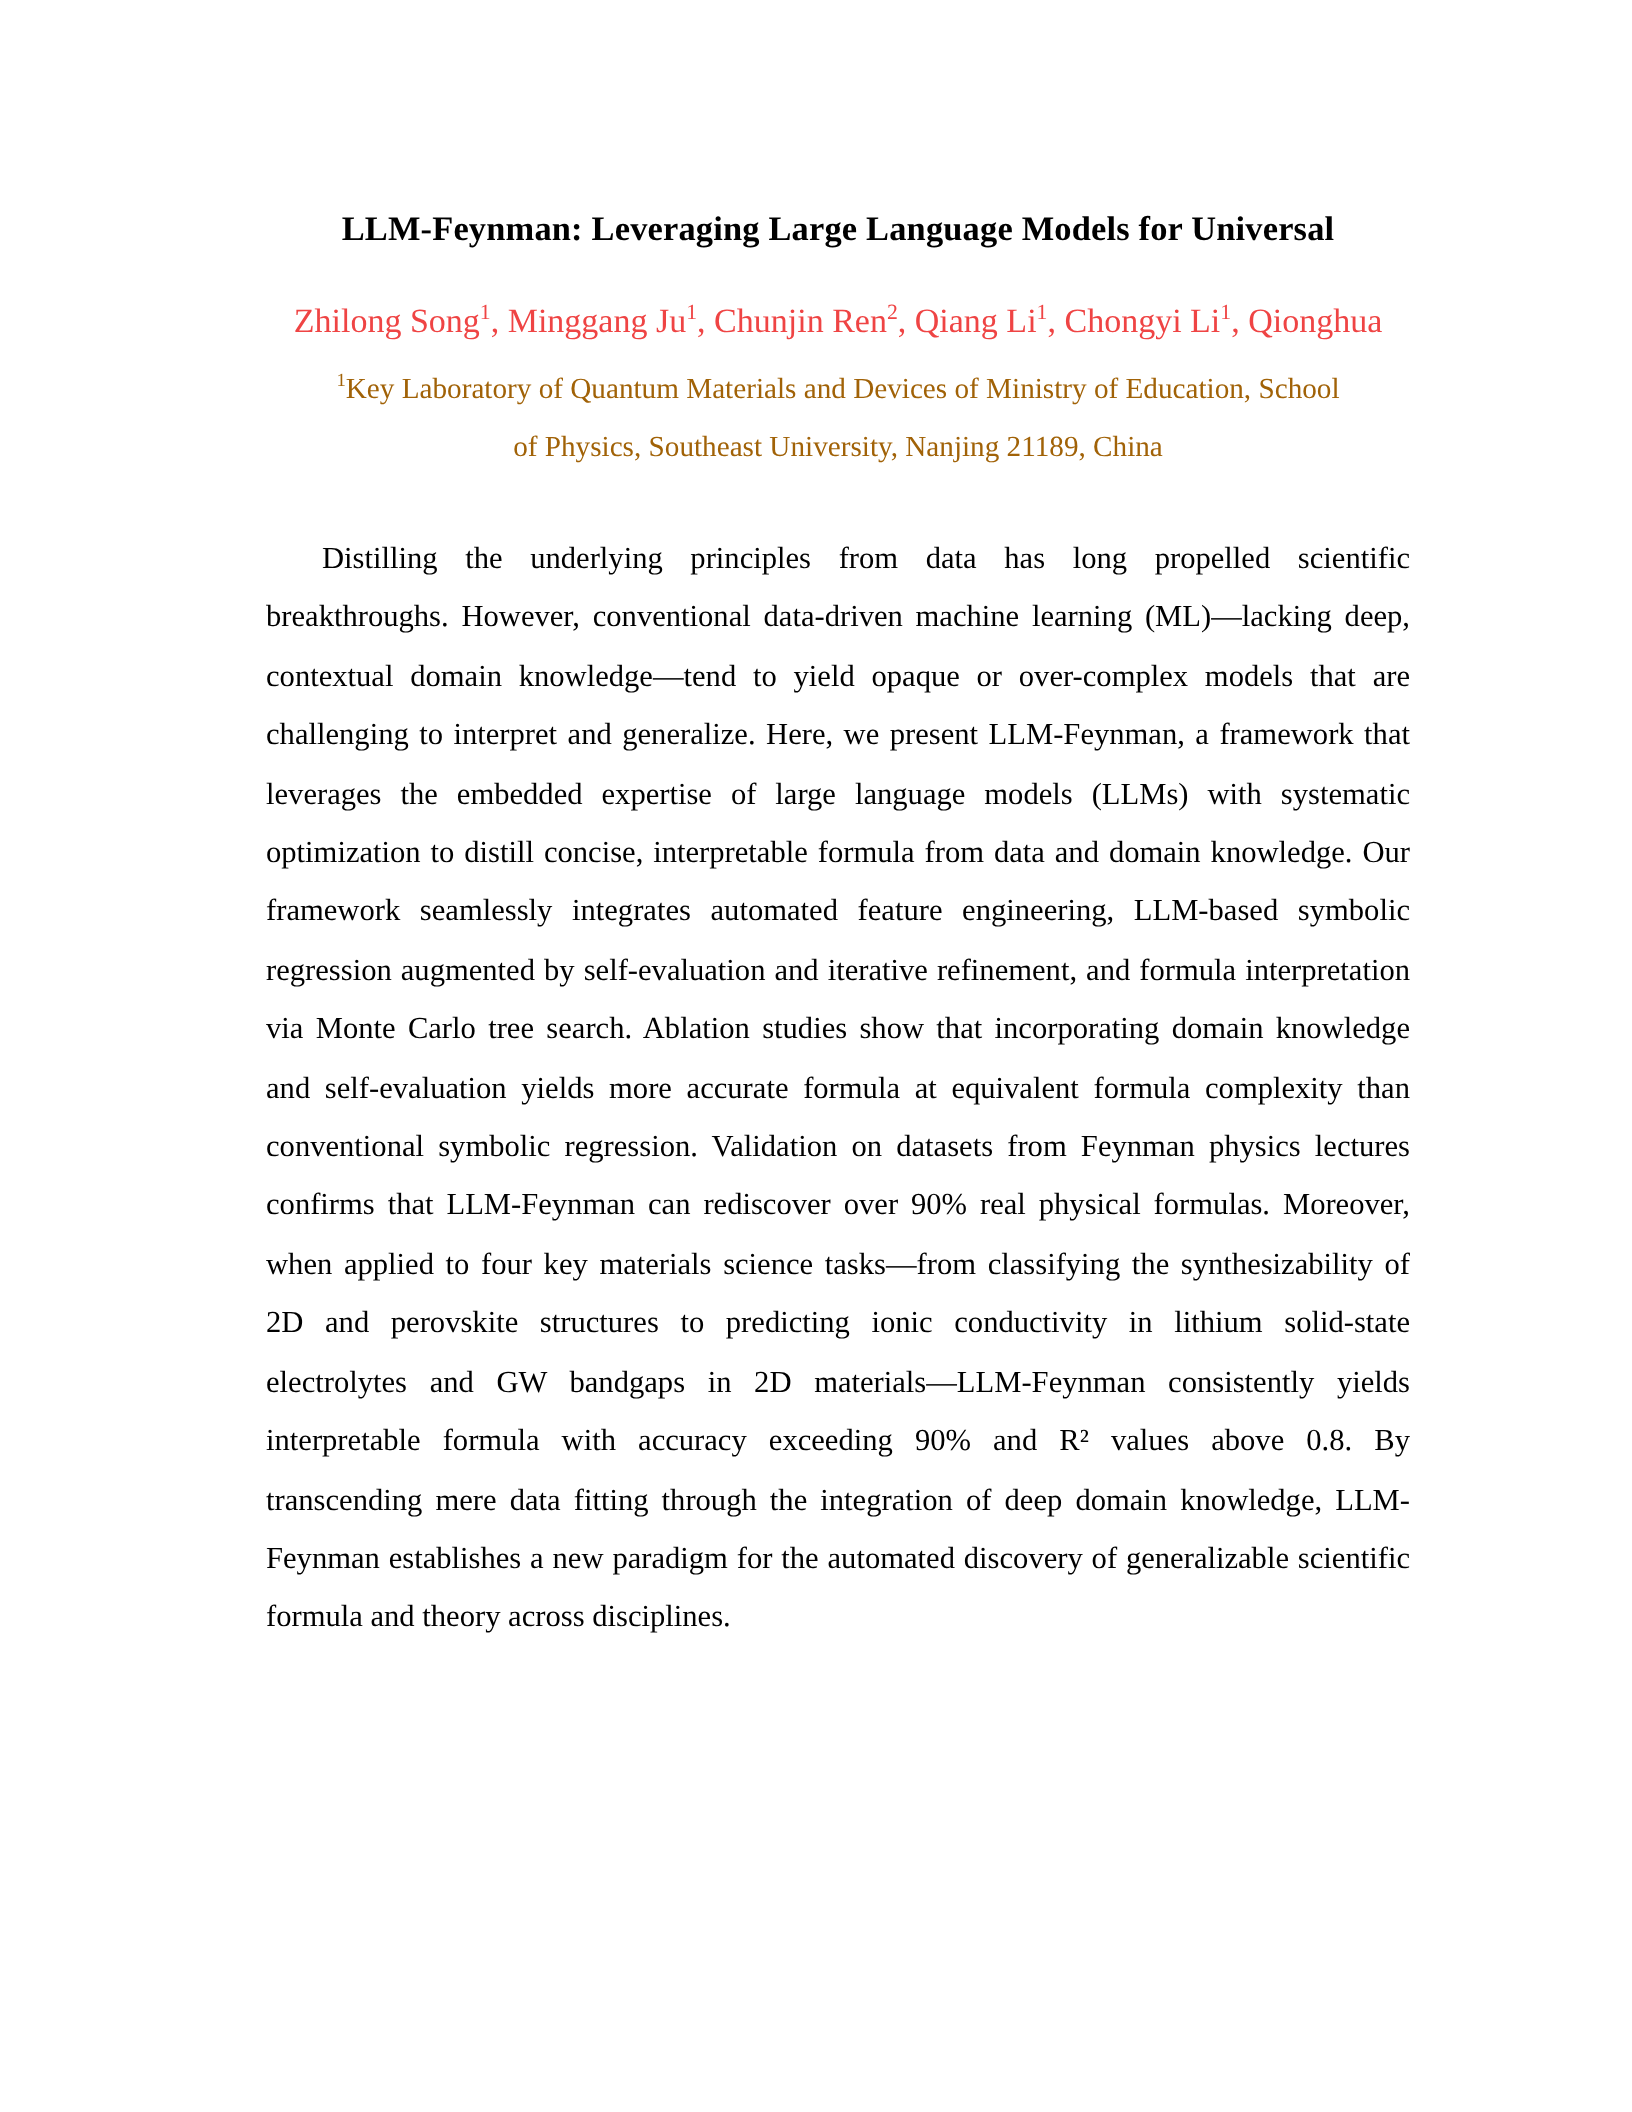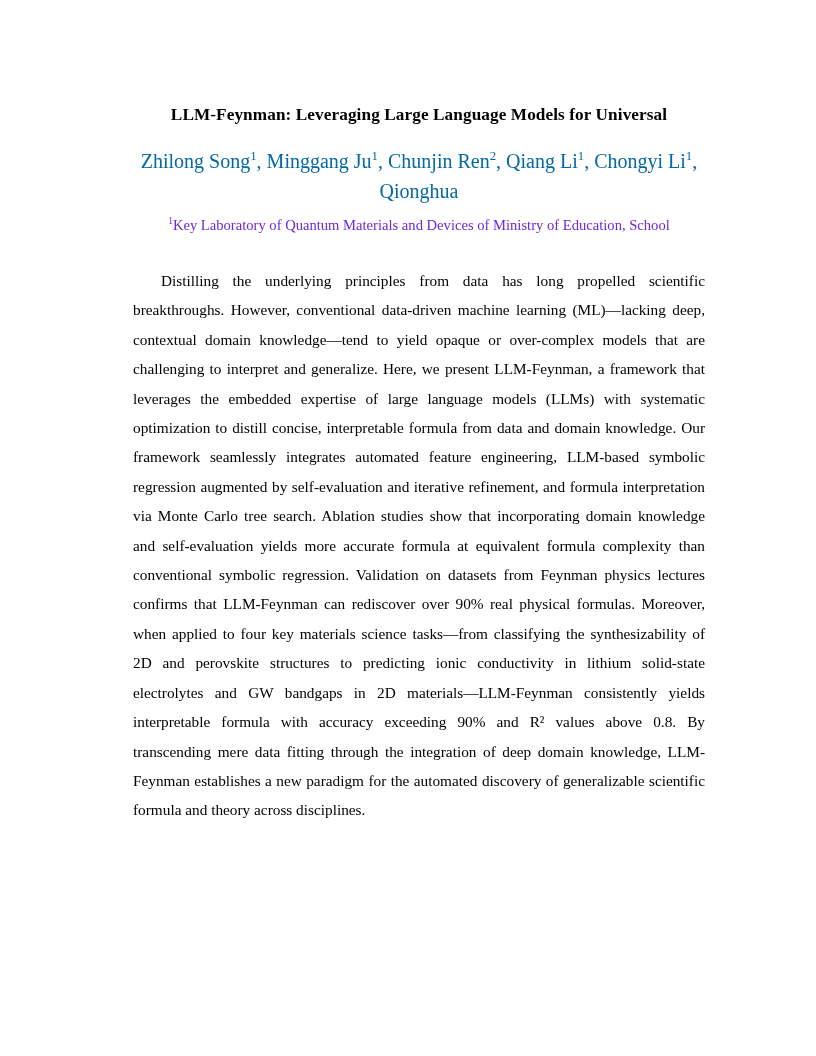--- a/index.html
+++ b/index.html
@@ -47,40 +47,40 @@
     letter-spacing: 0.1px;
     color: #000;
   }
 
   
   .authors-block {
     margin-top: 12px;
     text-align: center;
   }
   .authors-line {
-    font-size: 20px;
+    font-size: 17px;
     line-height: 30px;
-    color: #0369a1;
+    color: #ef4444;
   }
   .authors-line sup,
   .affil-line sup {
     font-size: 0.64em;
     vertical-align: super;
     line-height: 0;
   }
 
   
   .affil-block {
     margin-top: 5px;
     text-align: center;
   }
   .affil-line {
     font-size: 14.6px;
     line-height: 29px;
-    color: #6d28d9;
+    color: #a16207;
   }
 
   
   .abstract-block {
     margin-top: 26px;
     font-family: Liberation Serif, serif;
   }
   .abstract-para {
     font-size: 15.3px;
     line-height: 29.4px;
@@ -101,20 +101,21 @@
     <div class="title-block">
       <div class="title-line">LLM-Feynman: Leveraging Large Language Models for Universal</div>
     </div>
 
     <div class="authors-block">
       <div class="authors-line" id="authors-line-1"><span>Zhilong Song</span><sup>1</sup><span>, </span><span>Minggang Ju</span><sup>1</sup><span>, </span><span>Chunjin Ren</span><sup>2</sup><span>, </span><span>Qiang Li</span><sup>1</sup><span>, </span><span>Chongyi Li</span><sup>1</sup><span>, </span><span>Qionghua</span></div>
     </div>
 
     <div class="affil-block">
       <div class="affil-line"><sup>1</sup><span>Key Laboratory of Quantum Materials and Devices of Ministry of Education, School</span></div>
+      <div class="affil-line">of Physics, Southeast University, Nanjing 21189, China</div>
     </div>
 
     <div class="abstract-block">
       <p class="abstract-para">Distilling the underlying principles from data has long propelled scientific breakthroughs. However, conventional data-driven machine learning (ML)—lacking deep, contextual domain knowledge—tend to yield opaque or over-complex models that are challenging to interpret and generalize. Here, we present LLM-Feynman, a framework that leverages the embedded expertise of large language models (LLMs) with systematic optimization to distill concise, interpretable formula from data and domain knowledge. Our framework seamlessly integrates automated feature engineering, LLM-based symbolic regression augmented by self-evaluation and iterative refinement, and formula interpretation via Monte Carlo tree search. Ablation studies show that incorporating domain knowledge and self-evaluation yields more accurate formula at equivalent formula complexity than conventional symbolic regression. Validation on datasets from Feynman physics lectures confirms that LLM-Feynman can rediscover over 90% real physical formulas. Moreover, when applied to four key materials science tasks—from classifying the synthesizability of 2D and perovskite structures to predicting ionic conductivity in lithium solid-state electrolytes and GW bandgaps in 2D materials—LLM-Feynman consistently yields interpretable formula with accuracy exceeding 90% and R² values above 0.8. By transcending mere data fitting through the integration of deep domain knowledge, LLM-Feynman establishes a new paradigm for the automated discovery of generalizable scientific formula and theory across disciplines.</p>
     </div>
 
   </div>
 </div>
 
 </body></html>

